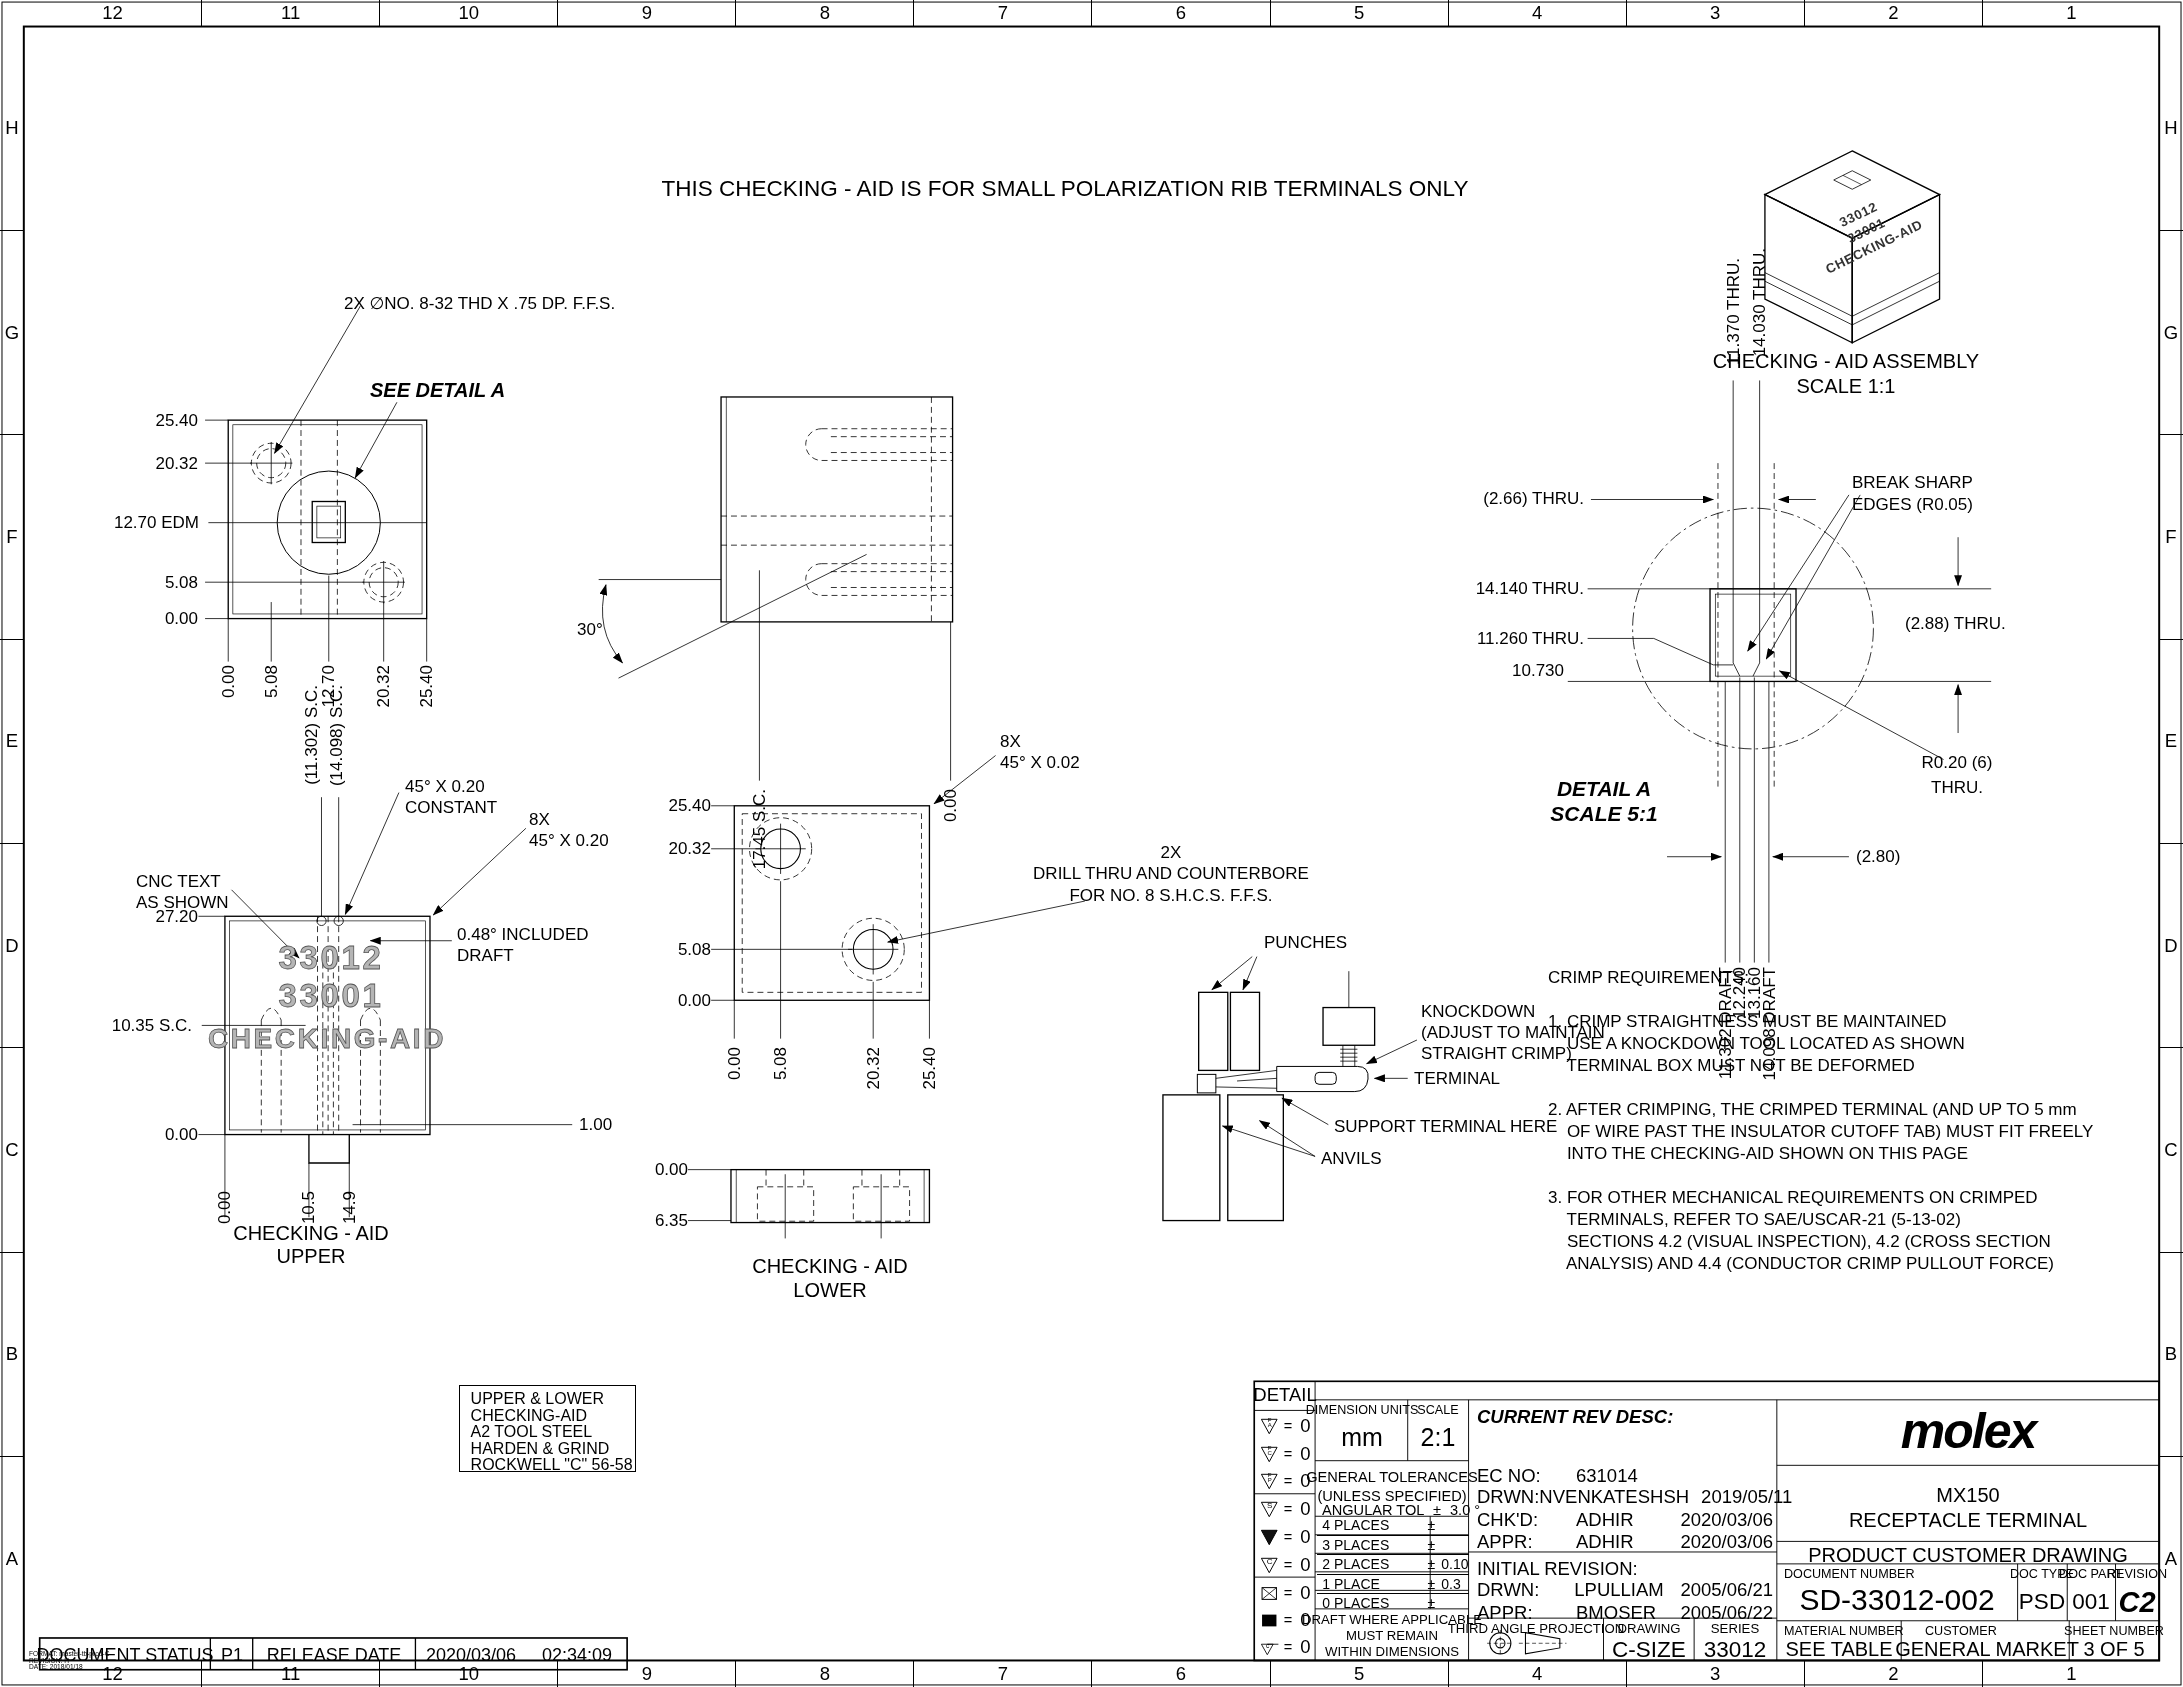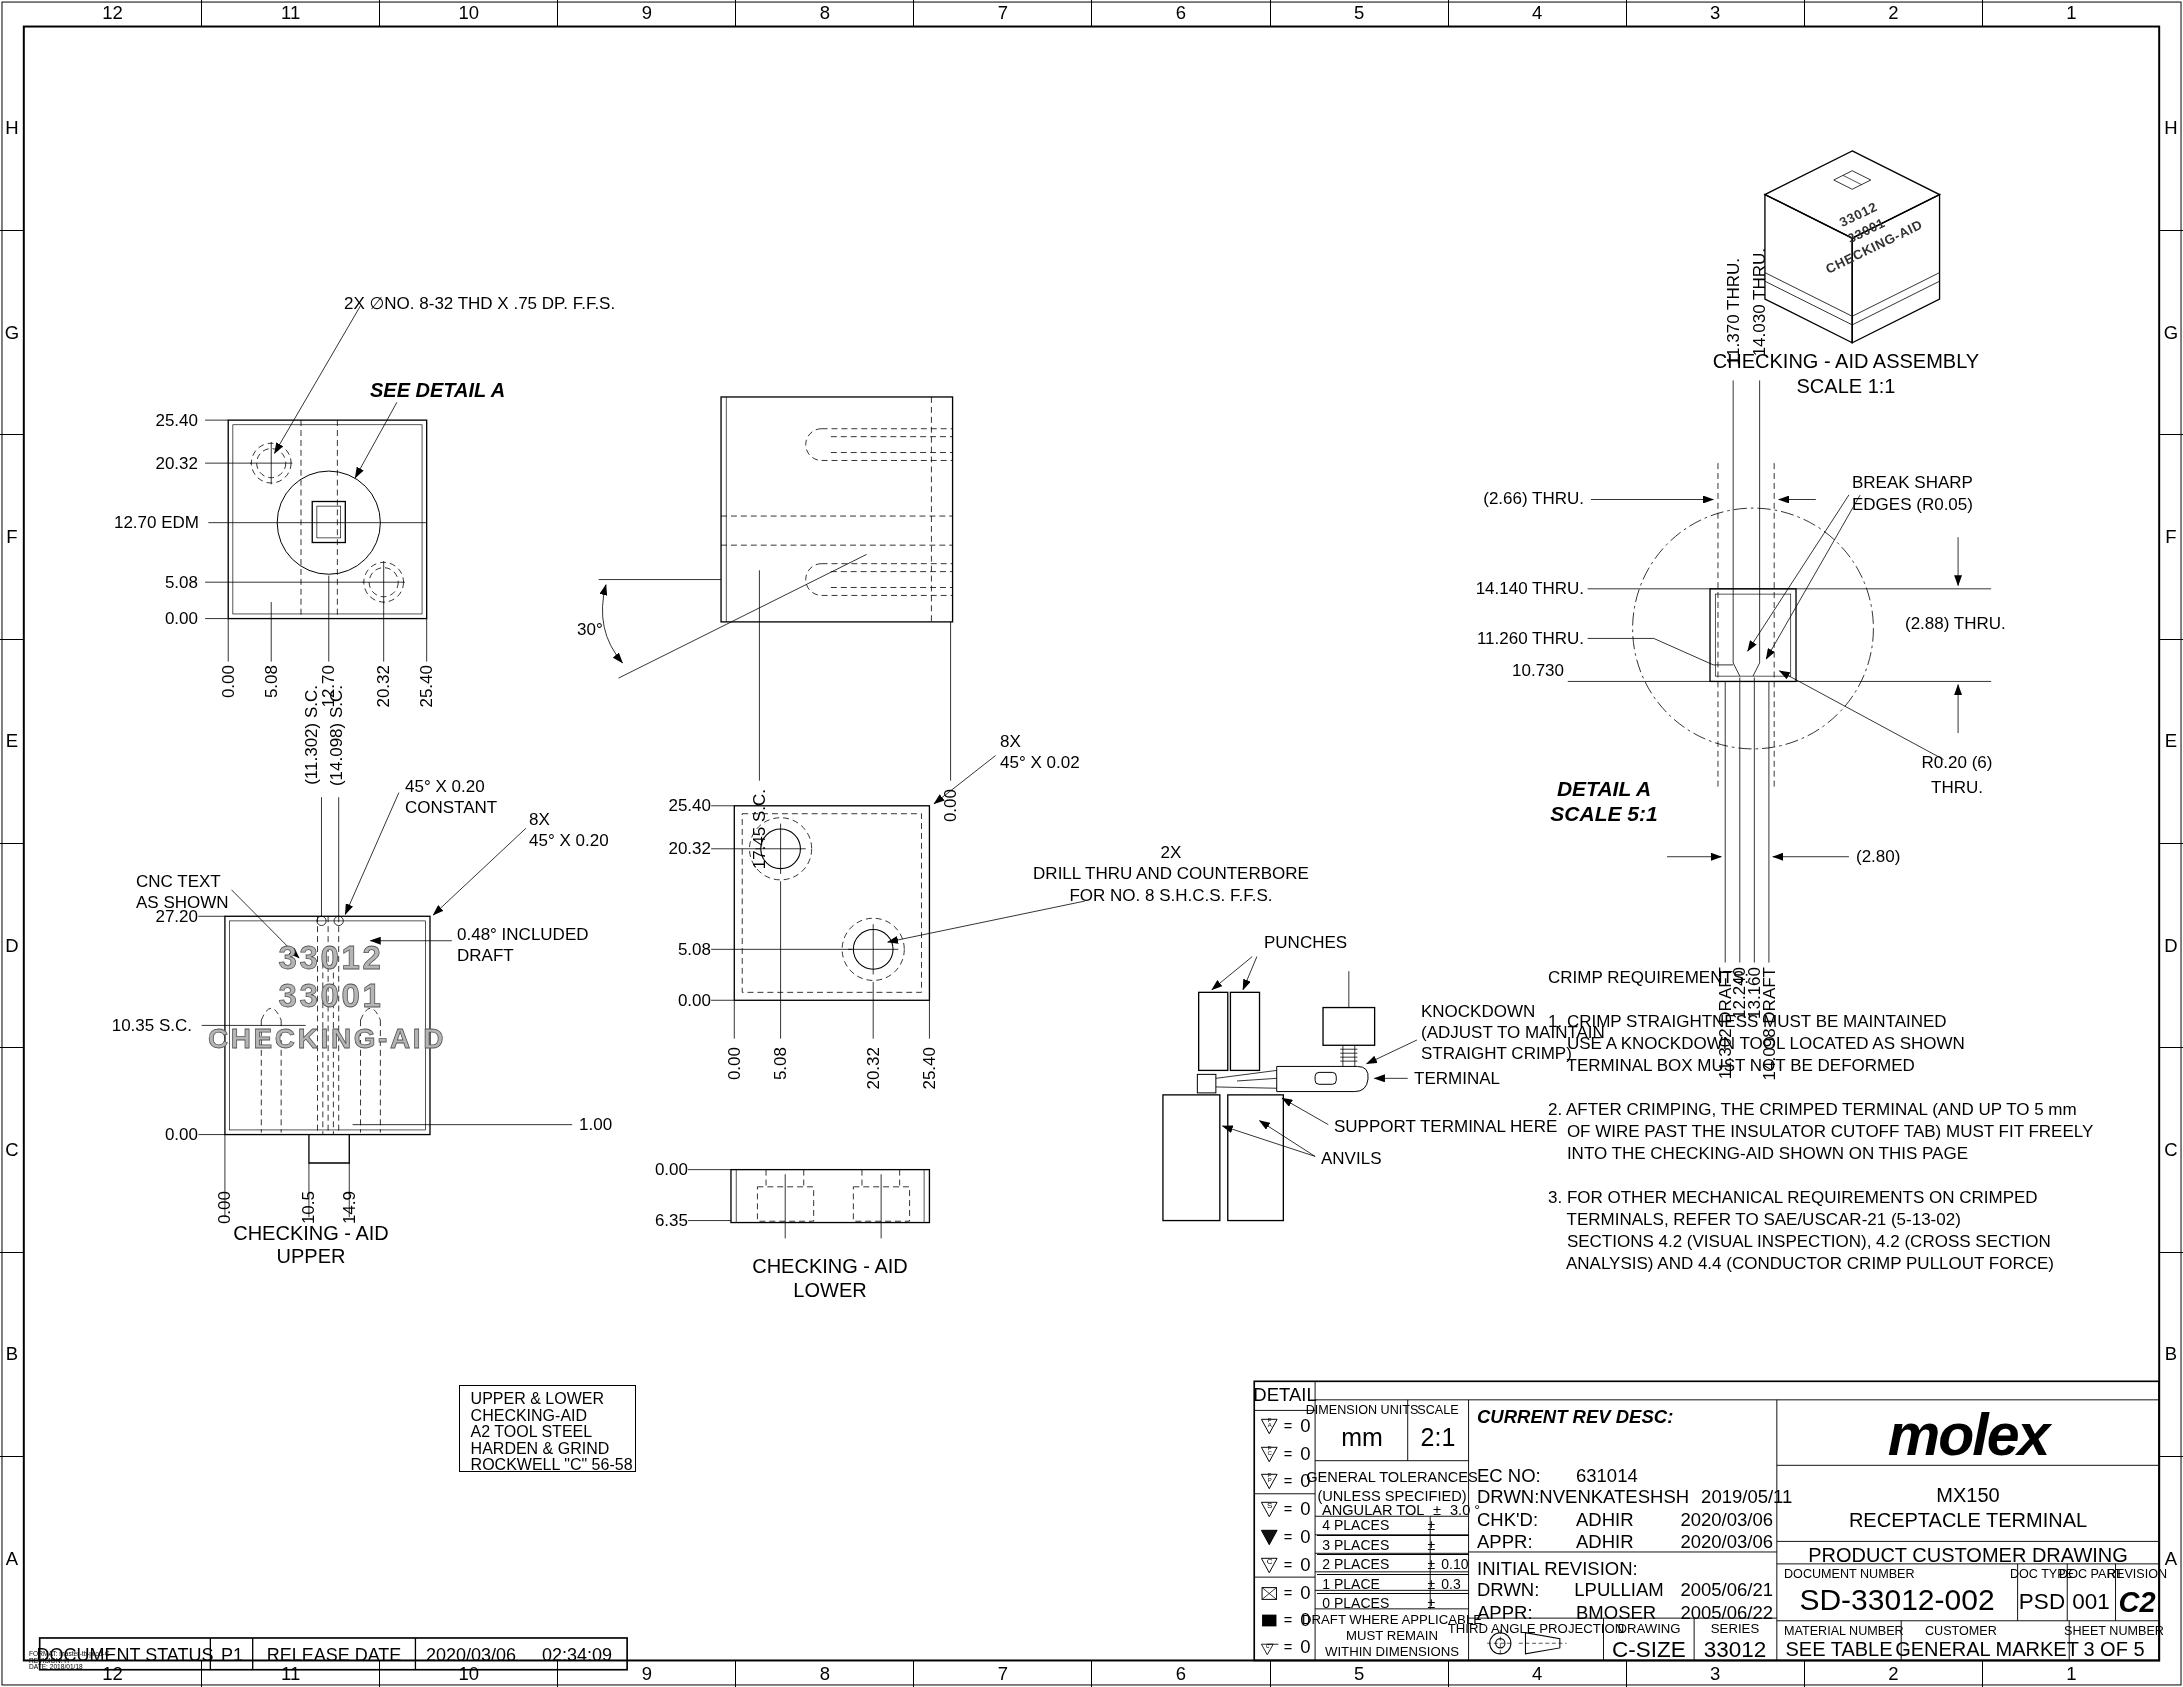--- a/index.html
+++ b/index.html
@@ -272,20 +272,21 @@
       <div>H</div>
       <div>G</div>
       <div>F</div>
       <div>E</div>
       <div>D</div>
       <div>C</div>
       <div>B</div>
       <div>A</div>
     </div>
 
+  <span class="lbl c f34" style="left:1065px;top:177px">THIS CHECKING - AID IS FOR SMALL POLARIZATION RIB TERMINALS ONLY</span>
 
   <span class="lbl" style="left:344px;top:295px">2X ∅NO. 8-32 THD X  .75 DP. F.F.S.</span>
   <span class="lbl b f30" style="left:370px;top:380px">SEE DETAIL A</span>
   <span class="lbl r" style="left:99px;top:412px;width:99px">25.40</span>
   <span class="lbl r" style="left:99px;top:455px;width:99px">20.32</span>
   <span class="lbl r" style="left:73px;top:514px;width:126px">12.70 EDM</span>
   <span class="lbl r" style="left:99px;top:574px;width:99px">5.08</span>
   <span class="lbl r" style="left:99px;top:610px;width:99px">0.00</span>
   <span class="vtext" style="left:220px;top:665px">0.00</span>
   <span class="vtext" style="left:263px;top:665px">5.08</span>
@@ -549,21 +550,21 @@
       <span class="dt">2005/06/22</span>
     </div>
     </div>
 
   <span class="lbl c f20" style="left:1536px;top:1622px">THIRD ANGLE PROJECTION</span>
   <span class="lbl c f20" style="left:1649px;top:1622px">DRAWING</span>
   <span class="lbl c f34" style="left:1649px;top:1638px">C-SIZE</span>
   <span class="lbl c f20" style="left:1735px;top:1622px">SERIES</span>
   <span class="lbl c f34" style="left:1735px;top:1638px">33012</span>
 
-  <span class="lbl c b" style="left:1968px;top:1405px;font-size:59px;letter-spacing:-2px">molex</span>
+  <span class="lbl c b" style="left:1968px;top:1405px;font-size:50px;letter-spacing:-2px">molex</span>
   <span class="lbl c f30" style="left:1968px;top:1485px">MX150</span>
   <span class="lbl c f30" style="left:1968px;top:1510px">RECEPTACLE TERMINAL</span>
   <span class="lbl c f30" style="left:1968px;top:1545px">PRODUCT CUSTOMER DRAWING</span>
   <span class="lbl f19" style="left:1784px;top:1568px">DOCUMENT NUMBER</span>
   <span class="lbl c f46" style="left:1897px;top:1584px">SD-33012-002</span>
   <span class="lbl c f19" style="left:2042px;top:1568px">DOC TYPE</span>
   <span class="lbl c f34" style="left:2042px;top:1590px">PSD</span>
   <span class="lbl c f19" style="left:2091px;top:1568px">DOC PART</span>
   <span class="lbl c f34" style="left:2091px;top:1590px">001</span>
   <span class="lbl c f19" style="left:2137px;top:1568px">REVISION</span>

